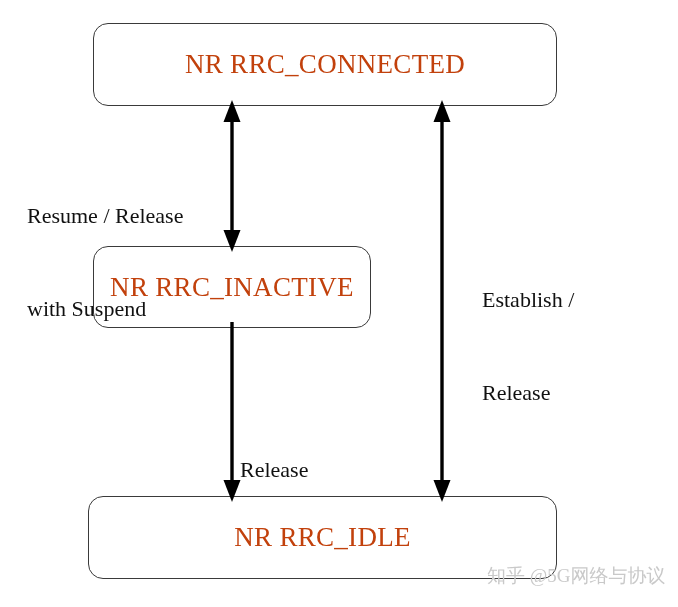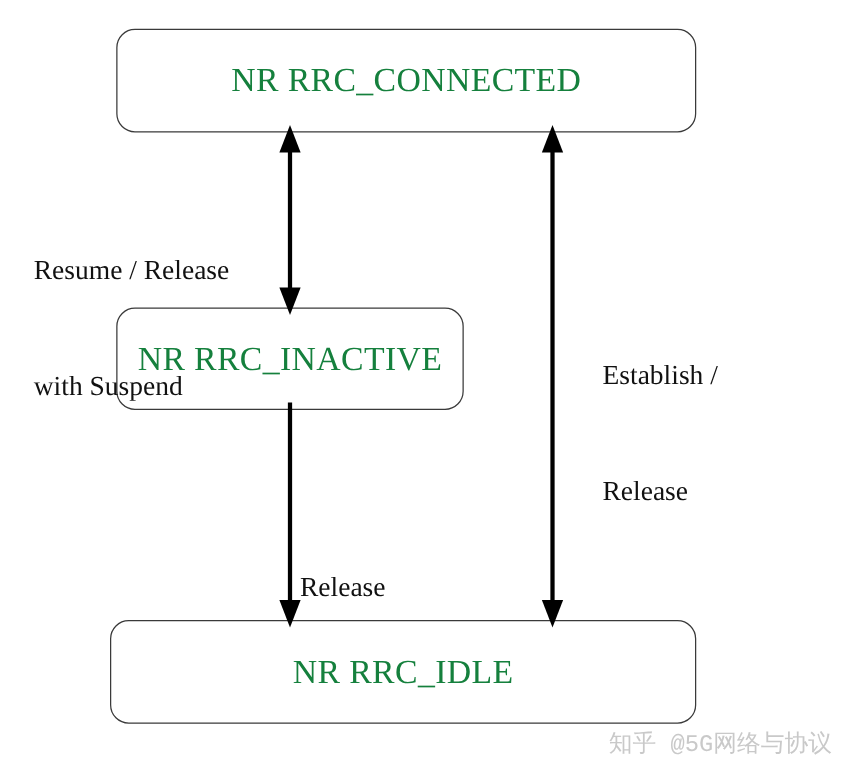--- a/index.html
+++ b/index.html
@@ -26,21 +26,21 @@
     background: #ffffff;
     display: flex;
     align-items: center;
     justify-content: center;
   }
   .state-label {
     font-size: 27px;
     line-height: 1;
     letter-spacing: 0.3px;
     white-space: nowrap;
-    color: #15803d;
+    color: #c2410c;
   }
   #box-connected {
     left: 93px;
     top: 23px;
     width: 464px;
     height: 83px;
   }
   #box-inactive {
     left: 93px;
     top: 246px;
@@ -93,26 +93,26 @@
   }
   #label-establish {
     left: 455px;
     top: 222px;
     text-align: left;
     margin-left: 27px;
   }
   #watermark {
     position: absolute;
     left: 487px;
-    top: 584px;
+    top: 564px;
     font-size: 19px;
     line-height: 24px;
     color: #c9c9c9;
     white-space: nowrap;
-    font-family: Liberation Mono, monospace;
+    font-family: Liberation Serif, serif;
     user-select: none;
   }
 </style>
 </head>
 <body>
 
 <div id="canvas">
 
   <div class="state-box" id="box-connected">
     <span class="state-label">NR RRC_CONNECTED</span>

